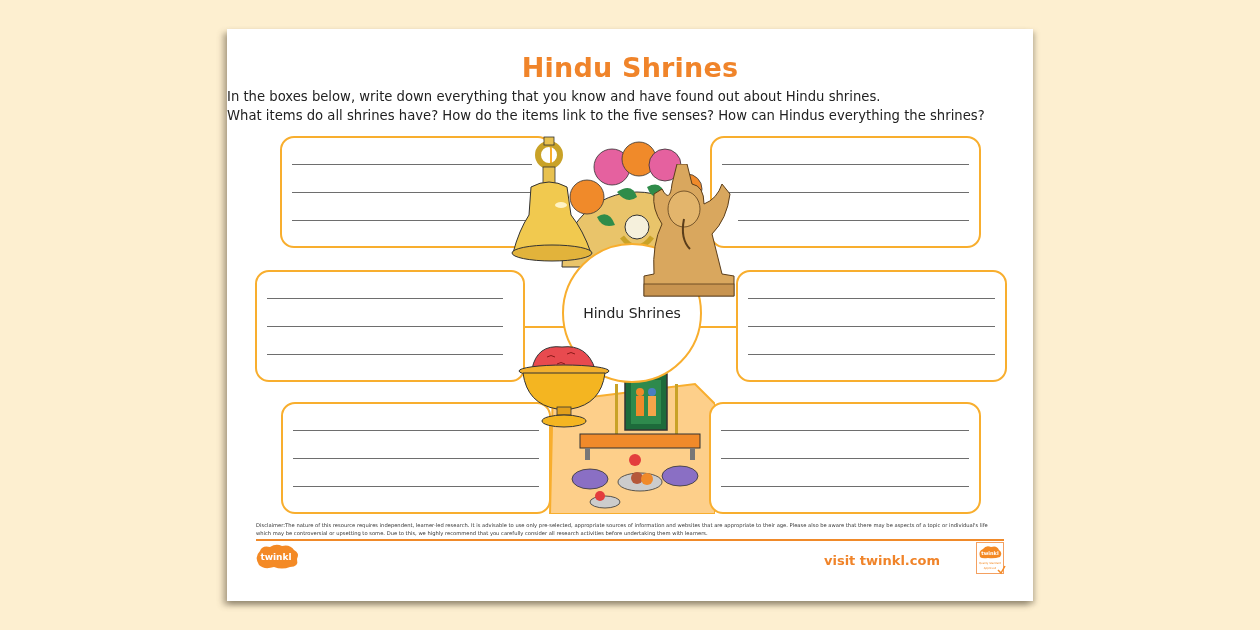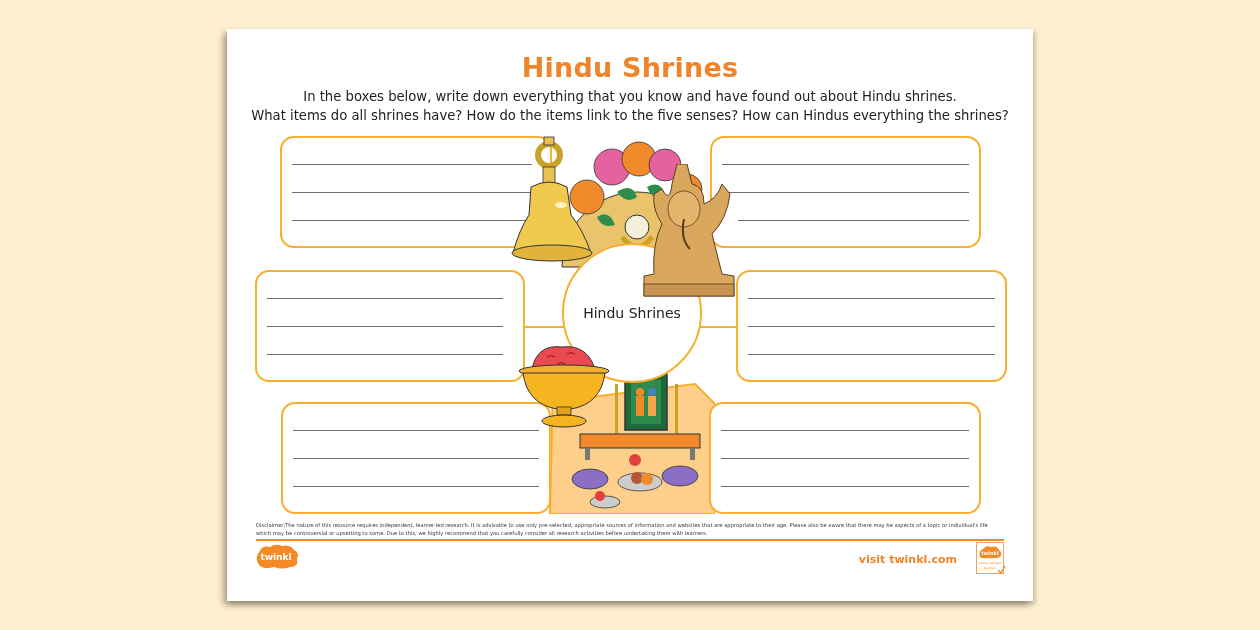--- a/index.html
+++ b/index.html
@@ -14,21 +14,21 @@
     background:#ffffff;
     box-shadow: -4px 4px 6px rgba(90,80,60,0.45), 2px 3px 5px rgba(90,80,60,0.35);
     text-decoration: underline;
   }
   .title {
     position:absolute; left:0; width:100%; top:23px; text-align:center;
     font-family:"DejaVu Sans", sans-serif; font-weight:bold;
     font-size:27px; color:#f0842a; letter-spacing:0.2px;
   }
   .instr {
-    position:absolute; left:0; width:100%; text-align:center;
+    position:absolute; left:0; width:100%; 
     font-family:"DejaVu Sans", sans-serif; font-size:13.2px; color:#222;
   }
   .instr.l1 { top:60px; }
   .instr.l2 { top:79px; }
 
   .box {
     position:absolute; background:#fff;
     border:2px solid #f8ae2e; border-radius:14px; box-sizing:border-box;
   }
   .box .line {
@@ -47,21 +47,21 @@
     position:absolute; left:29px; right:29px; top:492px;
     font-size:5.2px; line-height:8px; color:#333;
   }
   .rule {
     position:absolute; left:29px; right:29px; top:510px; height:2px; background:#f08a2a;
   }
   .logo {
     position:absolute; left:27px; top:514px; width:46px; height:27px;
   }
   .visit {
-    position:absolute; right:76px; top:524px; font-size:11px; font-weight:bold; color:#f0842a;
+    position:absolute; right:93px; top:524px; font-size:13px; font-weight:bold; color:#f0842a;
   }
   .badge {
     position:absolute; left:749px; top:513px; width:30px; height:34px;
   }
   .illus { position:absolute; }
 </style>
 </head>
 <body>
 
 <div class="page">

